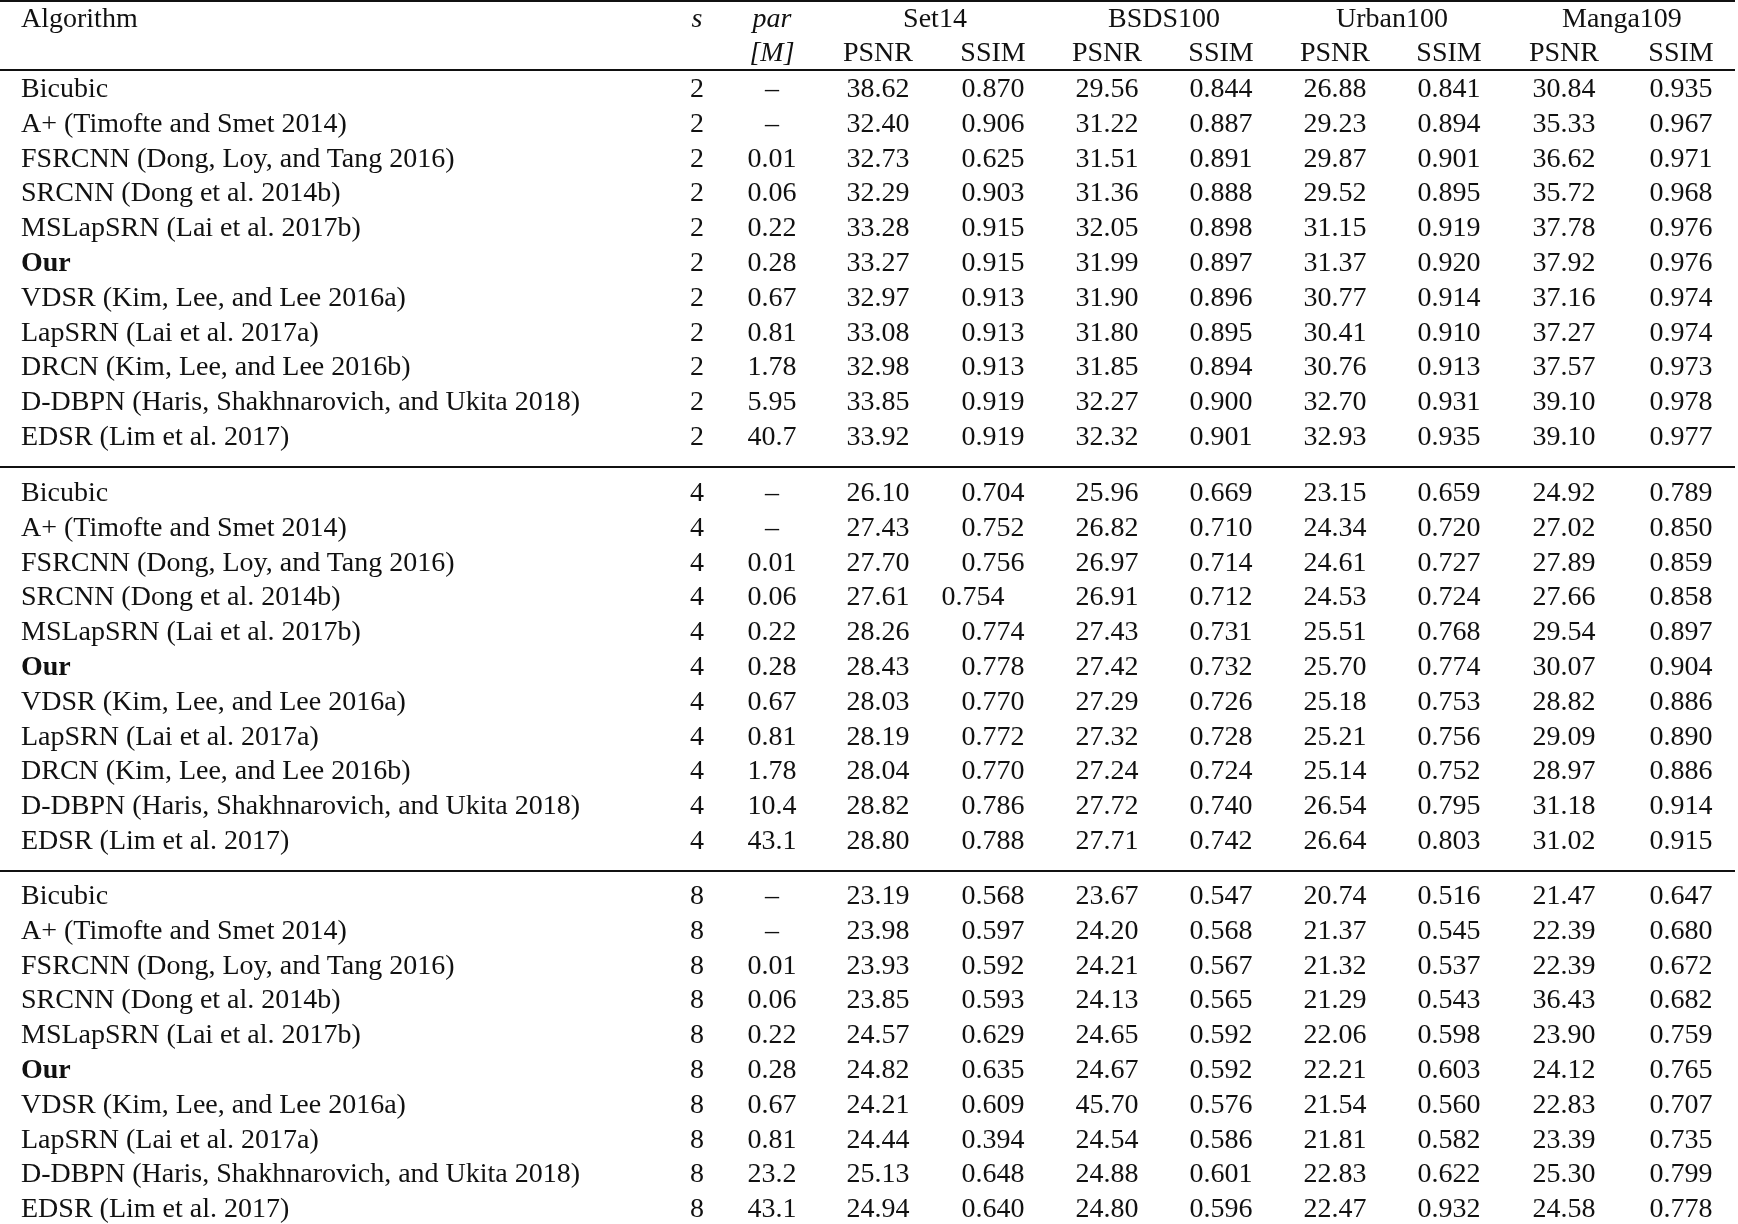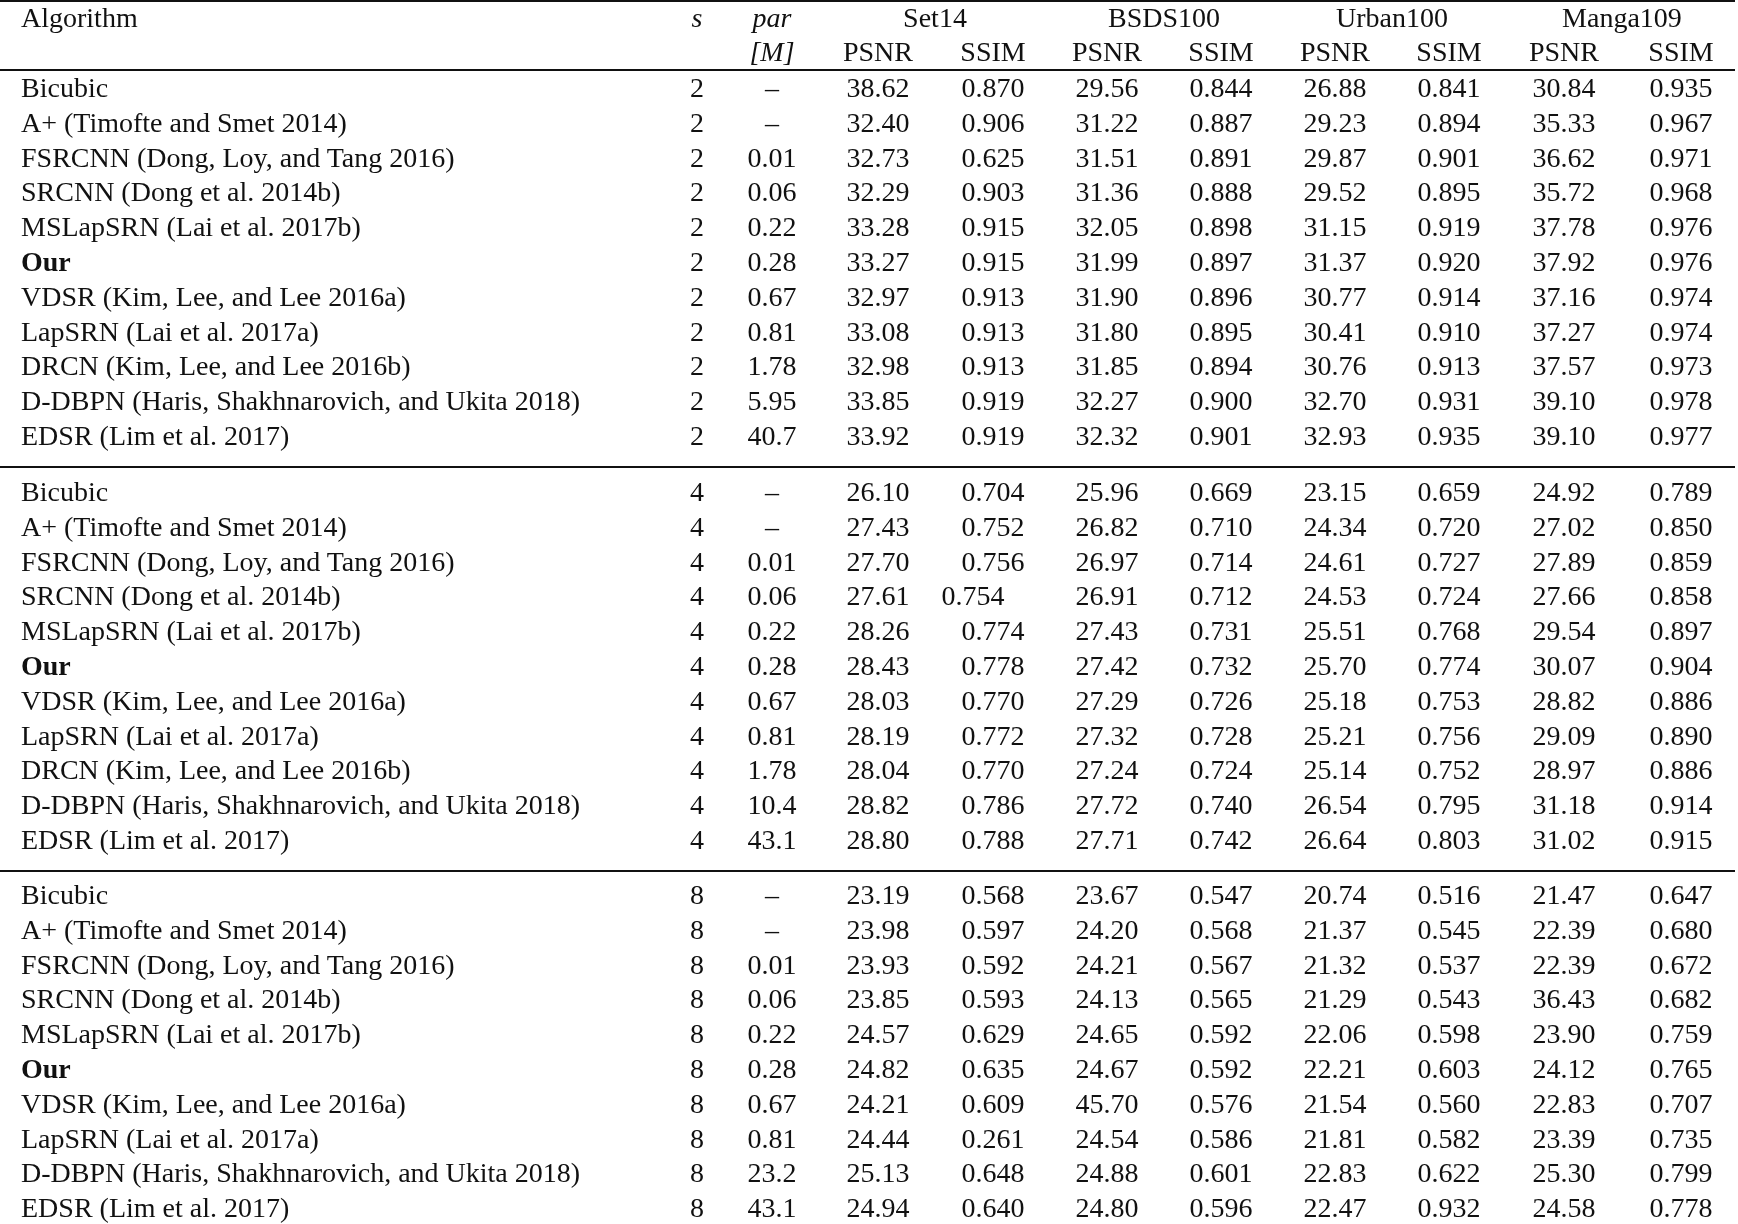--- a/index.html
+++ b/index.html
@@ -422,21 +422,21 @@
     <span class="cell c v" style="left:1335px">21.54</span>
     <span class="cell c v" style="left:1449px">0.560</span>
     <span class="cell c v" style="left:1564px">22.83</span>
     <span class="cell c v" style="left:1681px">0.707</span>
   </div>
       <div class="row" style="top: 1120.6px;">
     <span class="cell algo">LapSRN (Lai et al. 2017a)</span>
     <span class="cell c" style="left:697px">8</span>
     <span class="cell c" style="left:772px">0.81</span>
     <span class="cell c v" style="left:878px">24.44</span>
-    <span class="cell c v" style="left:993px">0.261</span>
+    <span class="cell c v" style="left:993px">0.394</span>
     <span class="cell c v" style="left:1107px">24.54</span>
     <span class="cell c v" style="left:1221px">0.586</span>
     <span class="cell c v" style="left:1335px">21.81</span>
     <span class="cell c v" style="left:1449px">0.582</span>
     <span class="cell c v" style="left:1564px">23.39</span>
     <span class="cell c v" style="left:1681px">0.735</span>
   </div>
       <div class="row" style="top: 1155.4px;">
     <span class="cell algo">D-DBPN (Haris, Shakhnarovich, and Ukita 2018)</span>
     <span class="cell c" style="left:697px">8</span>

